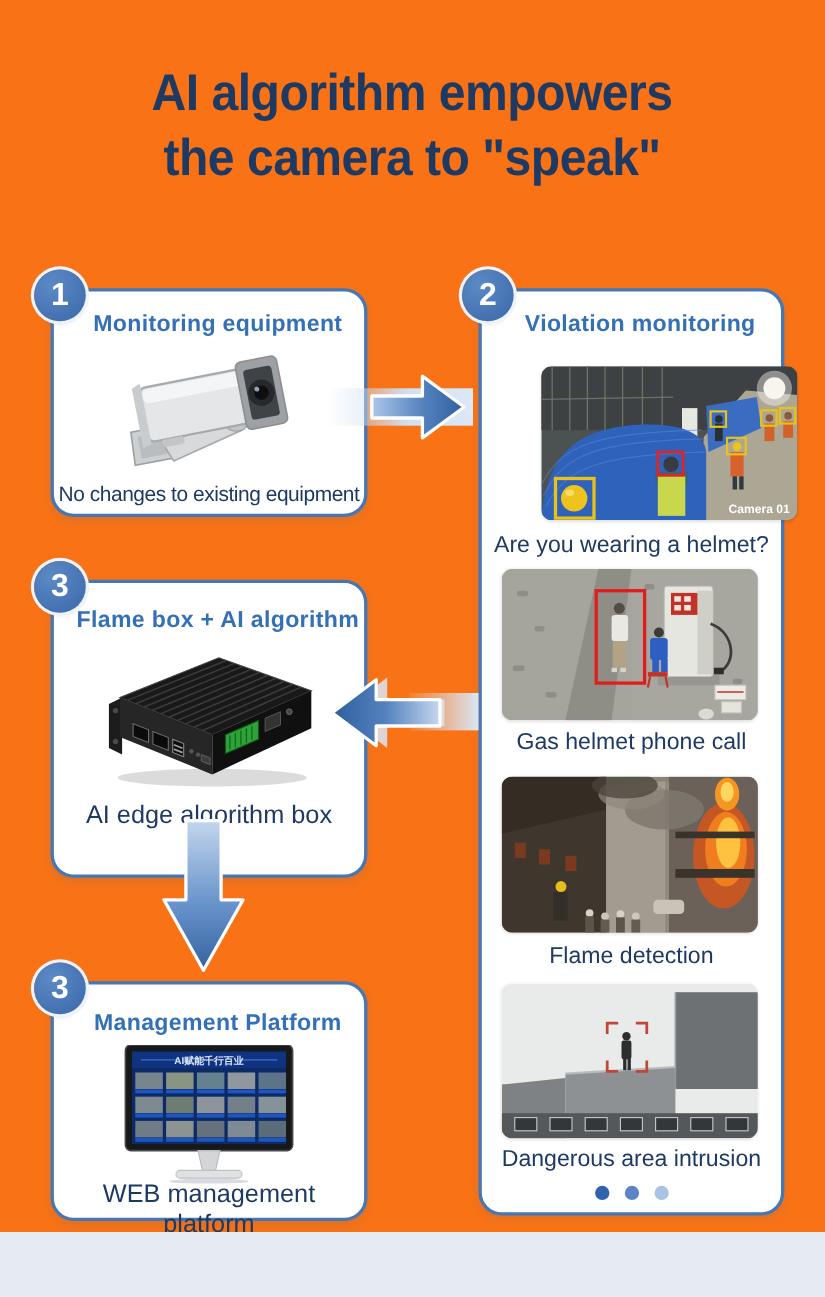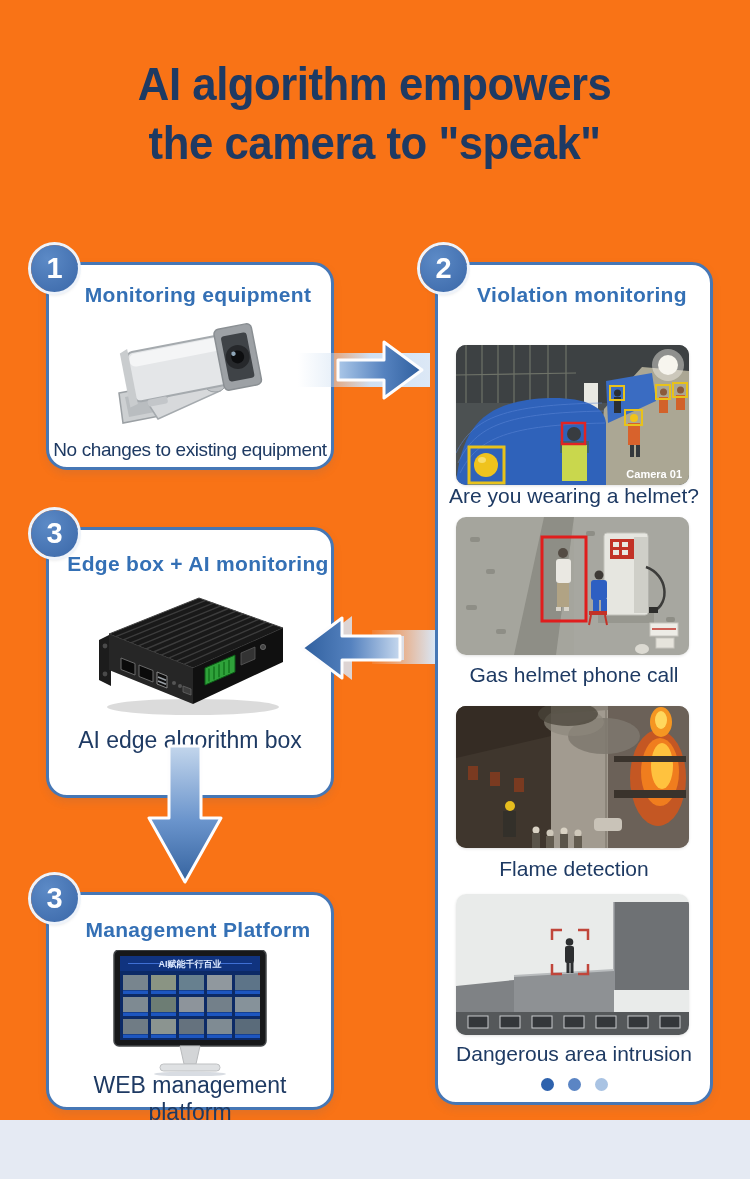--- a/index.html
+++ b/index.html
@@ -63,21 +63,21 @@
         <circle cx="143.5" cy="49" r="2.2" fill="#8fa6b8"></circle>
         <polygon points="32,27 40,24 40,80 32,82" fill="#c9ccce"></polygon>
         <rect x="50" y="78" width="20" height="7" rx="2" fill="#c3c6c9"></rect>
       </g>
     </svg>
     <div class="caption" style="top:174px;font-size:19px;letter-spacing:-.4px;">No changes to existing equipment</div>
   </div>
 
   <div class="box" style="left:46px;top:527px;width:288px;height:271px;">
     <div class="badge">3</div>
-    <div class="box-heading" style="top:20px;">Edge box + AI monitoring</div>
+    <div class="box-heading" style="top:20px;">Flame box + AI algorithm</div>
     <svg class="illus" style="left:38px;top:46px;" width="210" height="148" viewBox="0 0 210 148">
       <ellipse cx="106" cy="131" rx="86" ry="8" fill="rgba(0,0,0,.14)"></ellipse>
       <polygon points="12,64 24,58 24,110 12,104" fill="#1c1c1c"></polygon>
       <circle cx="18" cy="70" r="2.4" fill="#4a4a4a"></circle>
         <circle cx="18" cy="98" r="2.4" fill="#4a4a4a"></circle>
       <polygon points="22,58 112,22 196,52 106,92" fill="#191919"></polygon>
       <g stroke="#3c3c3c" stroke-width="1.4">
         <line x1="28.7" y1="60.7" x2="118.7" y2="24.4"></line>
           <line x1="36.3" y1="63.8" x2="126.3" y2="27.1"></line>
         <line x1="43.8" y1="66.8" x2="133.8" y2="29.8"></line>
@@ -166,21 +166,21 @@
       <rect x="50" y="114" width="60" height="7" rx="3.5" fill="#dfe1e3" stroke="#bfc1c3" stroke-width="1"></rect>
       <ellipse cx="80" cy="124" rx="36" ry="2.5" fill="#c7cdd6" opacity=".7"></ellipse>
     </svg>
     <div class="caption" style="top:177px;font-size:23px;">WEB management platform</div>
   </div>
 
   <div class="box" style="left:435px;top:262px;width:278px;height:843px;">
     <div class="badge">2</div>
     <div class="box-heading" style="top:16px;">Violation monitoring</div>
 
-    <div class="photo" style="top:80px;height:140px;">
+    <div class="photo" style="top:68px;height:140px;margin-left:36px;">
       <svg width="233" height="140" viewBox="0 0 233 140">
         <rect width="233" height="140" fill="#4c5152"></rect>
         <rect width="233" height="58" fill="#3d4143"></rect>
         <g stroke="#6e7268" stroke-width="1.2">
           <line x1="10" y1="0" x2="10" y2="58"></line>
             <line x1="26" y1="0" x2="26" y2="58"></line>
             <line x1="42" y1="0" x2="42" y2="58"></line>
           <line x1="58" y1="0" x2="58" y2="58"></line>
             <line x1="74" y1="0" x2="74" y2="58"></line>
             <line x1="92" y1="0" x2="92" y2="56"></line>

